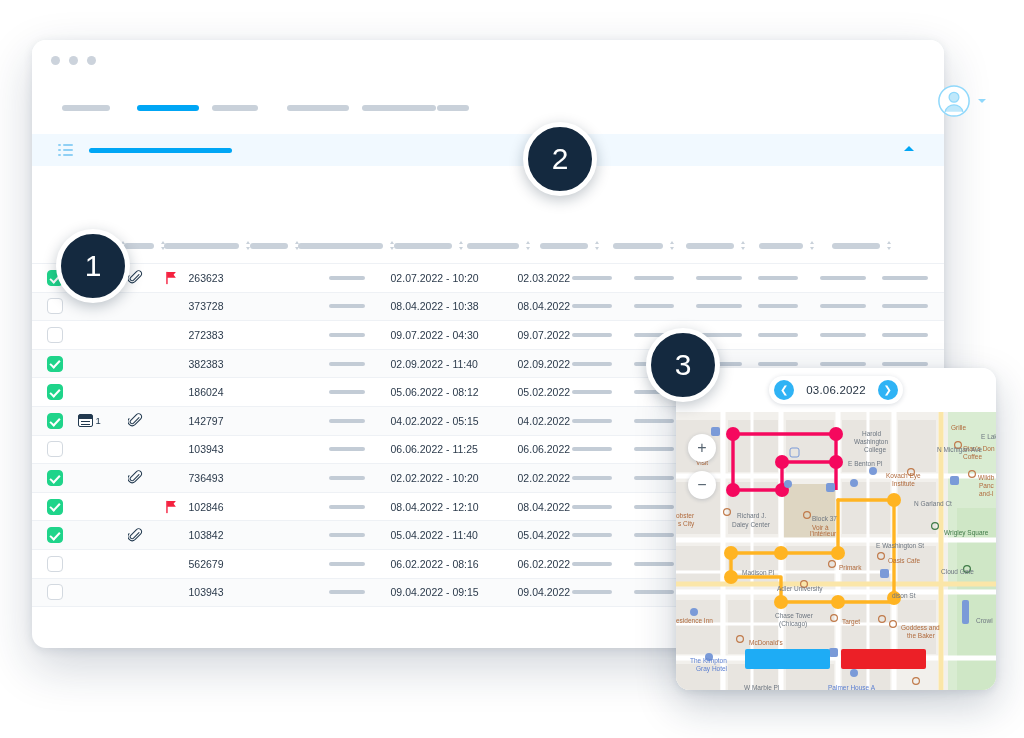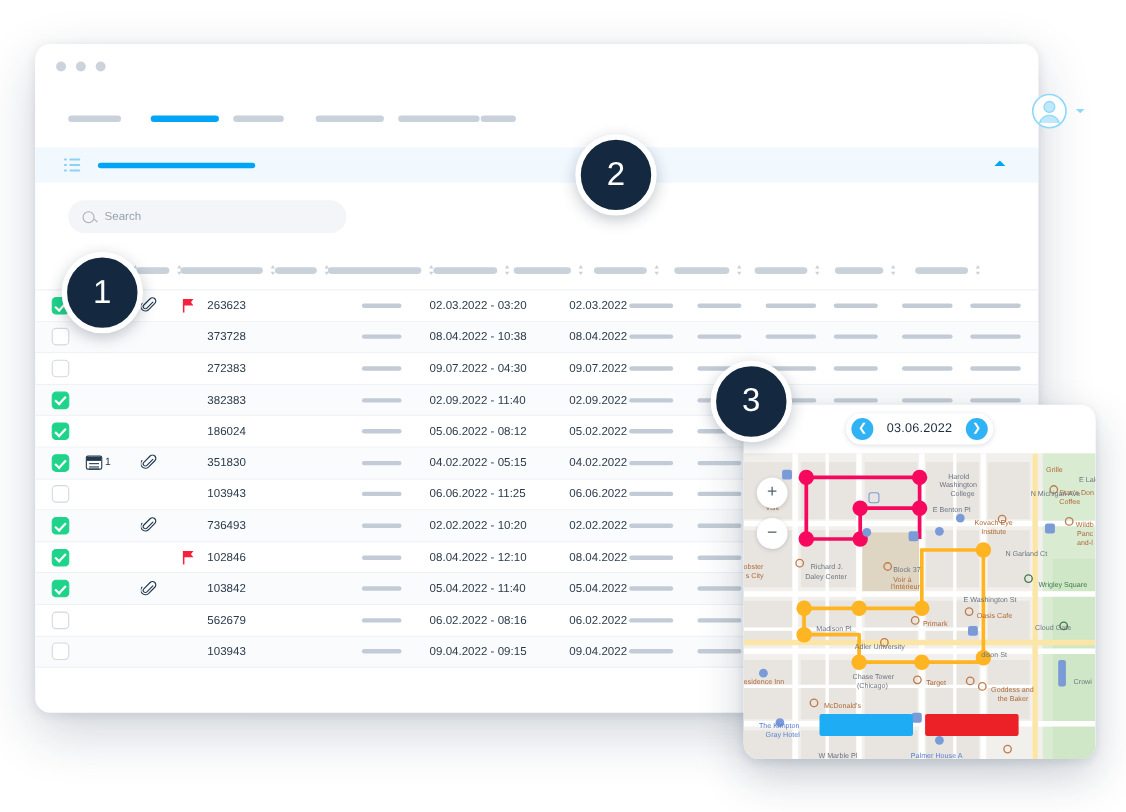--- a/index.html
+++ b/index.html
@@ -182,24 +182,20 @@
         <i style="top:5px"></i>
           <i class="l" style="top:5px"></i>
         <i style="top:10px"></i>
           <i class="l" style="top:10px"></i>
       </span>
       <span class="subbar-bar"></span>
       <span class="chev-up"></span>
     </div>
 
     <div class="filterrow">
-      <div class="searchbox">
-        <span class="magn"></span>
-        <span class="searchph">Search</span>
-      </div>
 
     </div>
 
     <div>
       <div class="thead" id="thead">
           <div style="width:46px"></div>
           <div class="hcell" style="width:46px">
             <span class="hbar" style="width:48px"></span>
             <span class="sortic"></span>
           </div>
@@ -263,21 +259,21 @@
               <svg width="13" height="14" viewBox="0 0 14 16">
                 <path d="M2 1h10l-2.6 3.3L12 7.6H2z" fill="#f5213f"></path>
                 <rect x="1" y="1" width="1.6" height="14" fill="#f5213f"></rect>
               </svg>
             </div>
             <div class="c-id">263623</div>
             <div class="c-pill"><span class="pill" style="background:#9b7ff0"></span></div>
             <div class="c-ph1">
               <span class="gbar" style="width:36px;display:block"></span>
             </div>
-            <div class="c-date1">02.03.2022 - 03:20</div>
+            <div class="c-date1">02.07.2022 - 10:20</div>
             <div class="c-date2">02.03.2022</div>
             <div class="c-rest">
               <div style="width:62px">
                 <span class="gbar" style="width:40px;display:block"></span>
               </div>
               <div style="width:62px">
                 <span class="gbar" style="width:40px;display:block"></span>
               </div>
               <div style="width:62px">
                 <span class="gbar" style="width:46px;display:block"></span>
@@ -444,21 +440,21 @@
                 <i style="top:11px;width:9px"></i>
               </span>
               <span class="doccount">1</span>
             </div>
             <div class="c-clip">
               <svg width="15" height="15" viewBox="0 0 20 20">
                 <path d="M14.6 6.2 7.4 13.4a2.6 2.6 0 0 1-3.7-3.7l7.6-7.6a4 4 0 0 1 5.7 5.7l-7.7 7.7a5.6 5.6 0 0 1-7.9-7.9" fill="none" stroke="#22394f" stroke-width="1.4" stroke-linecap="round"></path>
               </svg>
             </div>
             <div class="c-flag"></div>
-            <div class="c-id">351830</div>
+            <div class="c-id">142797</div>
             <div class="c-pill"><span class="pill" style="background:#fba43a"></span></div>
             <div class="c-ph1">
               <span class="gbar" style="width:36px;display:block"></span>
             </div>
             <div class="c-date1">04.02.2022 - 05:15</div>
             <div class="c-date2">04.02.2022</div>
             <div class="c-rest">
               <div style="width:62px">
                 <span class="gbar" style="width:40px;display:block"></span>
               </div>

